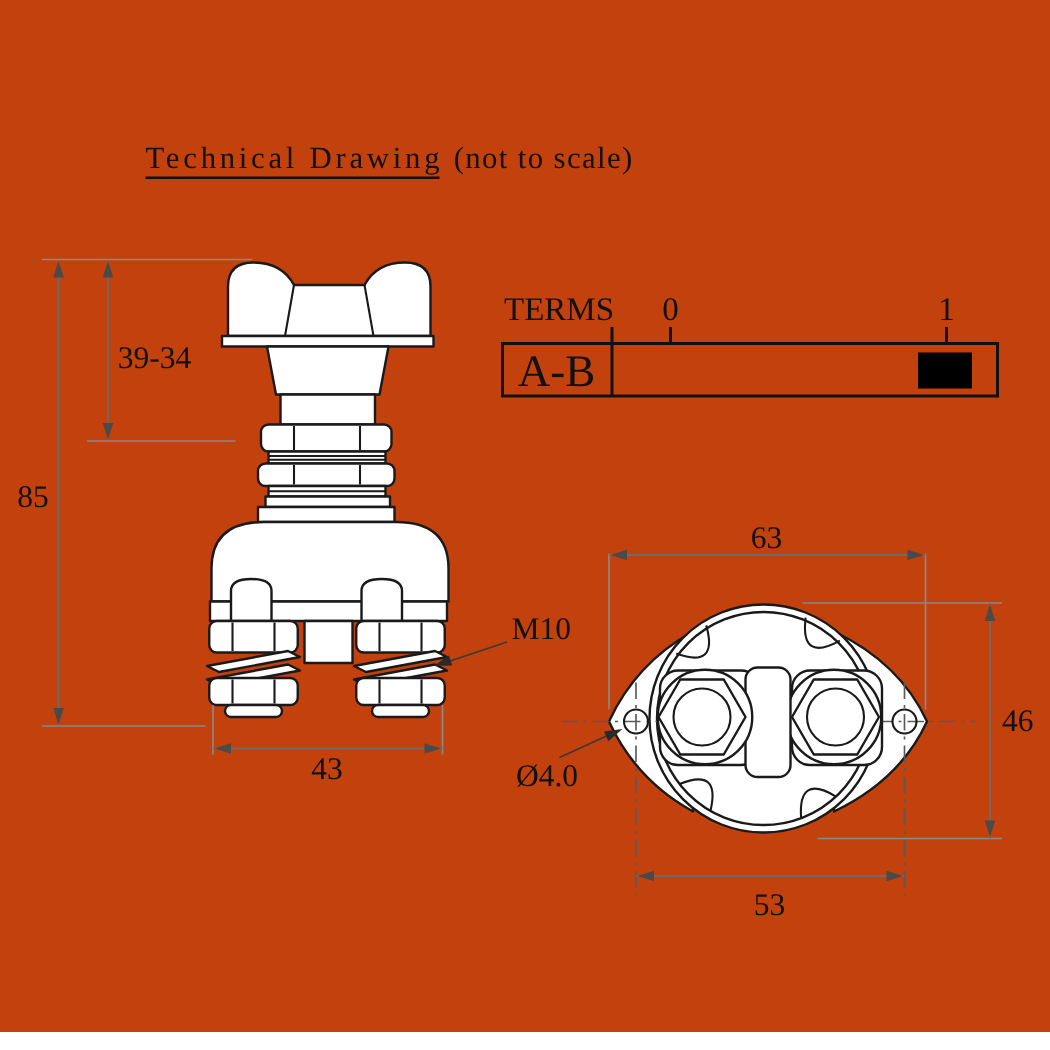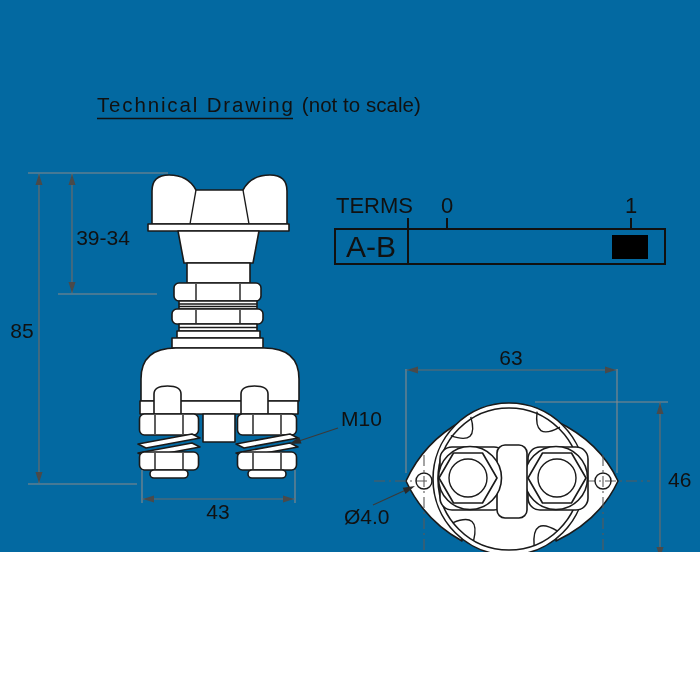--- a/index.html
+++ b/index.html
@@ -1,17 +1,17 @@
 <!DOCTYPE html>
 <html><head>
 <meta charset="utf-8">
 <style>
   html,body{margin:0;padding:0;background:#ffffff;}
-  .stage{position:relative;width:700px;height:552px;background:#0369a1;overflow:hidden;
-         font-family:Liberation Sans, sans-serif;}
+  .stage{position:relative;width:700px;height:688px;background:#c2410c;overflow:hidden;
+         font-family:Liberation Serif, serif;}
   svg{display:block}
   .part{fill:#ffffff;stroke:#1a1a1a;stroke-width:1.6;stroke-linejoin:round;}
   .partline{fill:none;stroke:#1a1a1a;stroke-width:1.4;}
   .dim{stroke:#6b6b6b;stroke-width:1.2;fill:none;}
   .dimthin{stroke:#8a8a8a;stroke-width:1.1;fill:none;}
   .cl{stroke:#5a5a5a;stroke-width:1.1;fill:none;stroke-dasharray:11 4 2 4;}
   .ah{fill:#4a4a4a;stroke:none;}
   .leader{stroke:#3a3a3a;stroke-width:1.1;fill:none;}
   .lah{fill:#2a2a2a;stroke:none;}
   .dimtext{font-size:21px;fill:#111;}

